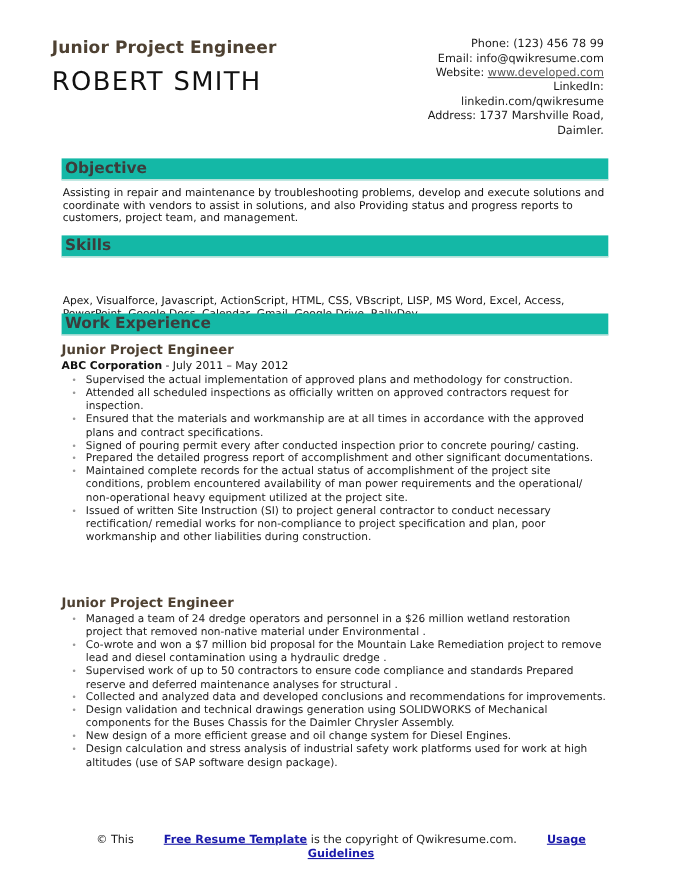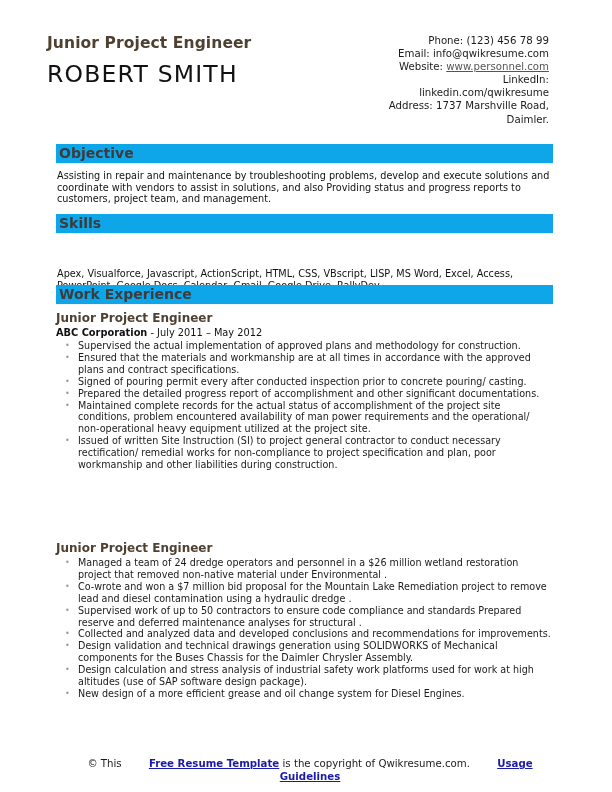--- a/index.html
+++ b/index.html
@@ -6,41 +6,41 @@
   body {
     width: 612px; height: 792px; position: relative; overflow: hidden;
     font-family: "DejaVu Sans", sans-serif; color: #1a1a1a;
   }
   .header { position: absolute; left: 47px; top: 34px; width: 506px; height: 100px; }
   .job-title { position: absolute; left: 0; top: 0; font-size: 15.5px; font-weight: bold; color: #4e4132; letter-spacing: 0.1px; }
   .name { position: absolute; left: 0; top: 26px; font-size: 23.5px; color: #111; letter-spacing: 1.2px; }
   .contact { position: absolute; right: 4px; top: 0; text-align: right; font-size: 10.2px; line-height: 13.1px; color: #1a1a1a; width: 210px; }
   .contact a { color: #555; text-decoration: underline; }
   .section { position: absolute; left: 56px; width: 497px; }
-  .band { background: #0ea5e9; height: 19px; line-height: 19px; padding-left: 3px; font-size: 14px; font-weight: bold; color: #3c3c3c; border-bottom: 1px solid #f5f1ee; }
+  .band { background: #14b8a6; height: 19px; line-height: 19px; padding-left: 3px; font-size: 14px; font-weight: bold; color: #3c3c3c; border-bottom: 1px solid #f5f1ee; }
   .para { font-size: 9.7px; line-height: 11.7px; color: #111; padding-left: 1px; }
   .exp-title { font-size: 12px; font-weight: bold; color: #4e4132; margin: 0; }
   .exp-company { font-size: 9.8px; color: #111; margin-top: 2px; }
   .exp-company b { font-weight: bold; }
   ul.bullets { list-style: none; margin: 2px 0 0 0; padding: 0; }
   ul.bullets li { position: relative; padding-left: 22px; font-size: 9.6px; line-height: 11.9px; color: #1a1a1a; }
   ul.bullets li::before { content: "•"; position: absolute; left: 9px; top: 0; color: #999; font-size: 8px; }
   .footer { position: absolute; left: 60px; width: 500px; top: 757px; text-align: center; font-size: 10.2px; line-height: 13px; color: #1a1a1a; }
   .footer a { color: #1a1aaa; font-weight: bold; text-decoration: underline; margin-left: 24px; }
 </style>
 </head>
 <body>
 
 <div class="header">
   <div class="job-title">Junior Project Engineer</div>
   <div class="name">ROBERT SMITH</div>
   <div class="contact">
     <div>Phone: (123) 456 78 99</div>
     <div>Email: info@qwikresume.com</div>
-    <div><span>Website: </span><a href="#">www.personnel.com</a></div>
+    <div><span>Website: </span><a href="#">www.developed.com</a></div>
     <div>LinkedIn:</div>
     <div>linkedin.com/qwikresume</div>
     <div>Address: 1737 Marshville Road,</div>
     <div>Daimler.</div>
   </div>
 </div>
 
 <div class="section" style="top:144px;">
   <div class="band">Objective</div>
   <div class="para" style="margin-top:6px;">Assisting in repair and maintenance by troubleshooting problems, develop and execute solutions and coordinate with vendors to assist in solutions, and also Providing status and progress reports to customers, project team, and management.</div>
@@ -53,36 +53,37 @@
 
 <div class="section" style="top:285px;">
   <div class="band">Work Experience</div>
 </div>
 
 <div class="section" style="top:311px;">
   <div class="exp-title">Junior Project Engineer</div>
   <div class="exp-company"><b>ABC Corporation</b><span> - July 2011 – May 2012</span></div>
   <ul class="bullets">
     <li>Supervised the actual implementation of approved plans and methodology for construction.</li>
+    <li>Attended all scheduled inspections as officially written on approved contractors request for inspection.</li>
     <li>Ensured that the materials and workmanship are at all times in accordance with the approved plans and contract specifications.</li>
     <li>Signed of pouring permit every after conducted inspection prior to concrete pouring/ casting.</li>
     <li>Prepared the detailed progress report of accomplishment and other significant documentations.</li>
     <li>Maintained complete records for the actual status of accomplishment of the project site conditions, problem encountered availability of man power requirements and the operational/ non-operational heavy equipment utilized at the project site.</li>
     <li>Issued of written Site Instruction (SI) to project general contractor to conduct necessary rectification/ remedial works for non-compliance to project specification and plan, poor workmanship and other liabilities during construction.</li>
   </ul>
 </div>
 
 <div class="section" style="top:541px;">
   <div class="exp-title">Junior Project Engineer</div>
   <ul class="bullets">
     <li>Managed a team of 24 dredge operators and personnel in a $26 million wetland restoration project that removed non-native material under Environmental .</li>
     <li>Co-wrote and won a $7 million bid proposal for the Mountain Lake Remediation project to remove lead and diesel contamination using a hydraulic dredge .</li>
     <li>Supervised work of up to 50 contractors to ensure code compliance and standards Prepared reserve and deferred maintenance analyses for structural .</li>
     <li>Collected and analyzed data and developed conclusions and recommendations for improvements.</li>
     <li>Design validation and technical drawings generation using SOLIDWORKS of Mechanical components for the Buses Chassis for the Daimler Chrysler Assembly.</li>
+    <li>New design of a more efficient grease and oil change system for Diesel Engines.</li>
     <li>Design calculation and stress analysis of industrial safety work platforms used for work at high altitudes (use of SAP software design package).</li>
-    <li>New design of a more efficient grease and oil change system for Diesel Engines.</li>
   </ul>
 </div>
 
 <div class="footer">
   <span>© This </span><a href="#">Free Resume Template</a><span> is the copyright of Qwikresume.com. </span><a href="#">Usage Guidelines</a>
 </div>
 
 </body></html>

